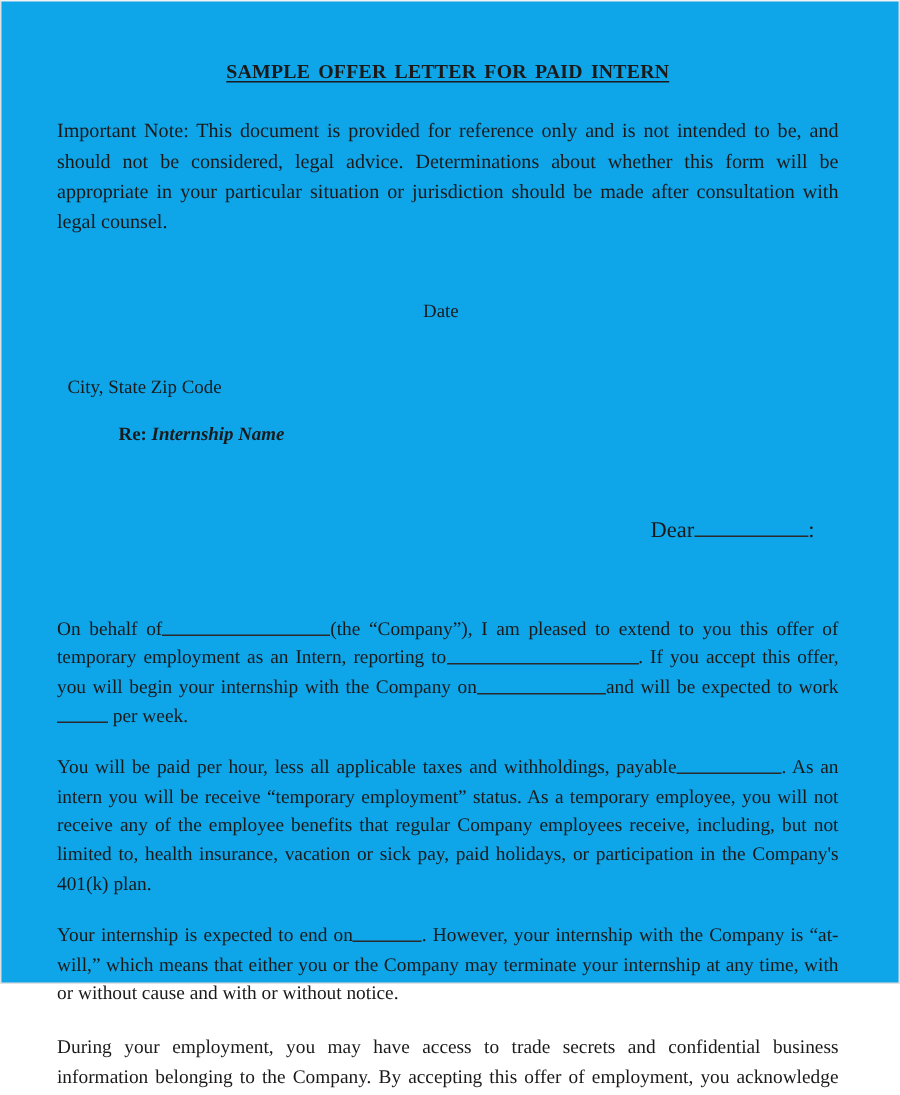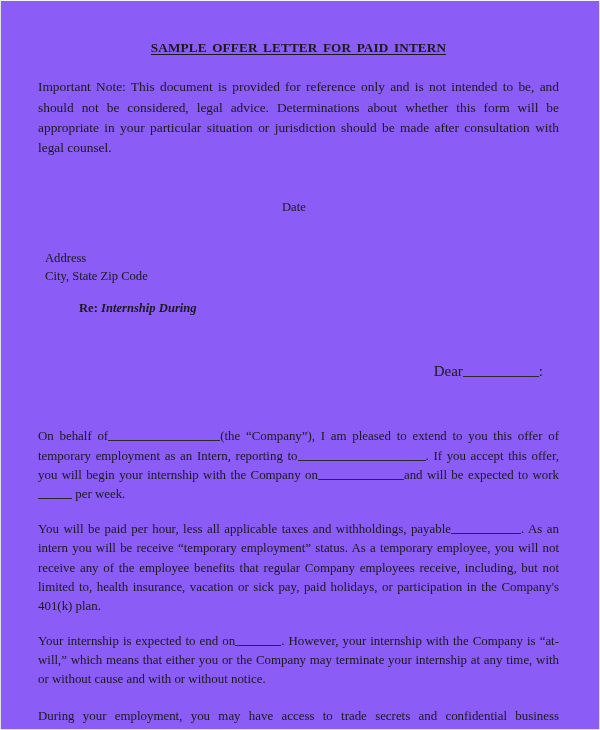--- a/index.html
+++ b/index.html
@@ -13,22 +13,22 @@
     height: 730px;
     overflow: hidden;
     font-family: "Liberation Serif", "DejaVu Serif", serif;
     color: #1a1a1a;
   }
 
   .page {
     position: relative;
     box-sizing: border-box;
     width: 600px;
-    height: 730px;
-    background: #8b5cf6;
+    height: 656px;
+    background: #0ea5e9;
     border-left: 1px solid #e2e2e2;
     border-right: 1px solid #e2e2e2;
     border-bottom: 1px solid #e2e2e2;
     border-top: 1px solid #f2f2f2;
     padding: 0;
   }
 
   .content {
     position: absolute;
     left: 37px;
@@ -144,25 +144,24 @@
 <div class="page">
   <div class="content">
 
     <h1 class="doc-title"><span class="u">SAMPLE  OFFER LETTER FOR PAID  INTERN</span></h1>
 
     <p class="important-note">Important Note:  This document is provided for reference only  and  is  not  intended to be,  and  should  not  be  considered,  legal  advice.  Determinations  about  whether  this form  will  be  appropriate in  your  particular  situation  or  jurisdiction  should  be  made after  consultation  with legal  counsel.</p>
 
     <p class="date-line">Date</p>
 
     <div class="addressee">
-      <div>Address</div>
       <div>City, State Zip Code</div>
     </div>
 
-    <p class="re-line"><span class="re-label">Re:</span> <span class="re-subject">Internship During</span></p>
+    <p class="re-line"><span class="re-label">Re:</span> <span class="re-subject">Internship Name</span></p>
 
     <p class="salutation"><span>Dear</span><span class="blank blank-dear"></span><span>:</span></p>
 
     <p class="body-para gap-1"><span>On behalf of</span><span class="blank blank-xl"></span><span>(the  “Company”),  I  am  pleased  to  extend  to  you  this offer of temporary employment  as an Intern, reporting to</span><span class="blank blank-lg"></span><span>.    If you accept this offer, you will begin your internship  with the Company on</span><span class="blank blank-md"></span><span>and will be expected to work</span> <span class="blank-dash"></span> <span>per week.</span></p>
 
     <p class="body-para gap-2"><span>You will be paid per hour, less all applicable taxes and withholdings, payable</span><span class="blank blank-sm"></span><span>. As an intern you will be receive “temporary employment” status. As a temporary employee, you will not receive any of the employee benefits that regular Company  employees receive, including,  but  not  limited  to,  health  insurance,  vacation  or  sick  pay,  paid  holidays,  or participation in the Company's 401(k) plan.</span></p>
 
     <p class="body-para gap-3"><span>Your internship is expected to end on</span><span class="blank blank-xs"></span><span>. However,  your internship  with the Company is “at-will,”  which  means  that  either  you  or the Company may  terminate your internship at any time, with or without cause and with or without notice.</span></p>
 
     <p class="body-para gap-4">During your employment,  you may  have  access  to  trade secrets  and confidential business information  belonging  to  the  Company.  By  accepting  this  offer  of  employment,  you acknowledge that you must keep all of this information strictly confidential, and refrain from using  it  for  your  own purposes or  from  disclosing  it  to  anyone  outside  the  Company. In addition,  you  agree that,  upon conclusion of your employment,  you will immediately return to  the  Company  all of  its  property,  equipment,  and  documents,  including  electronically stored information.</p>

